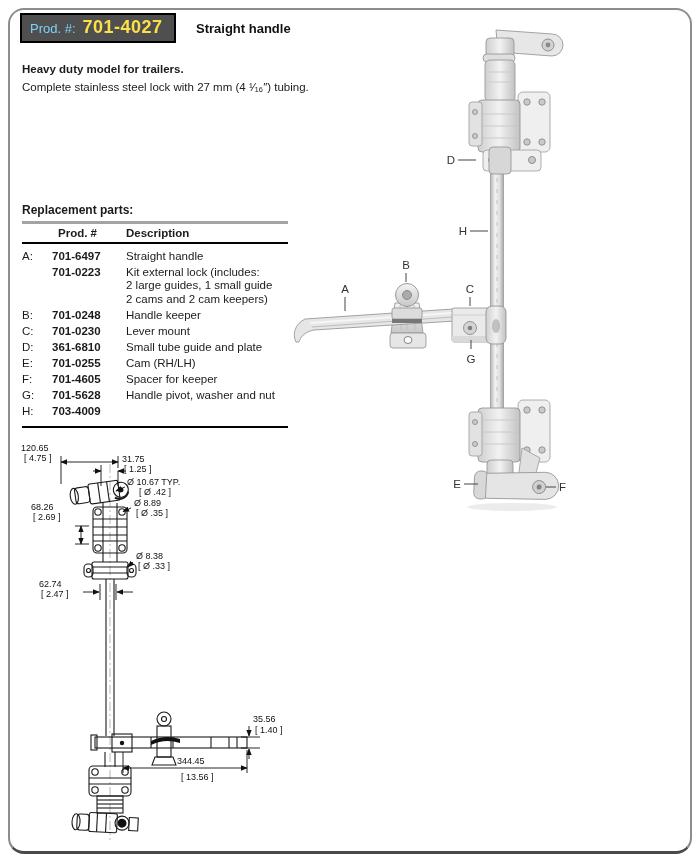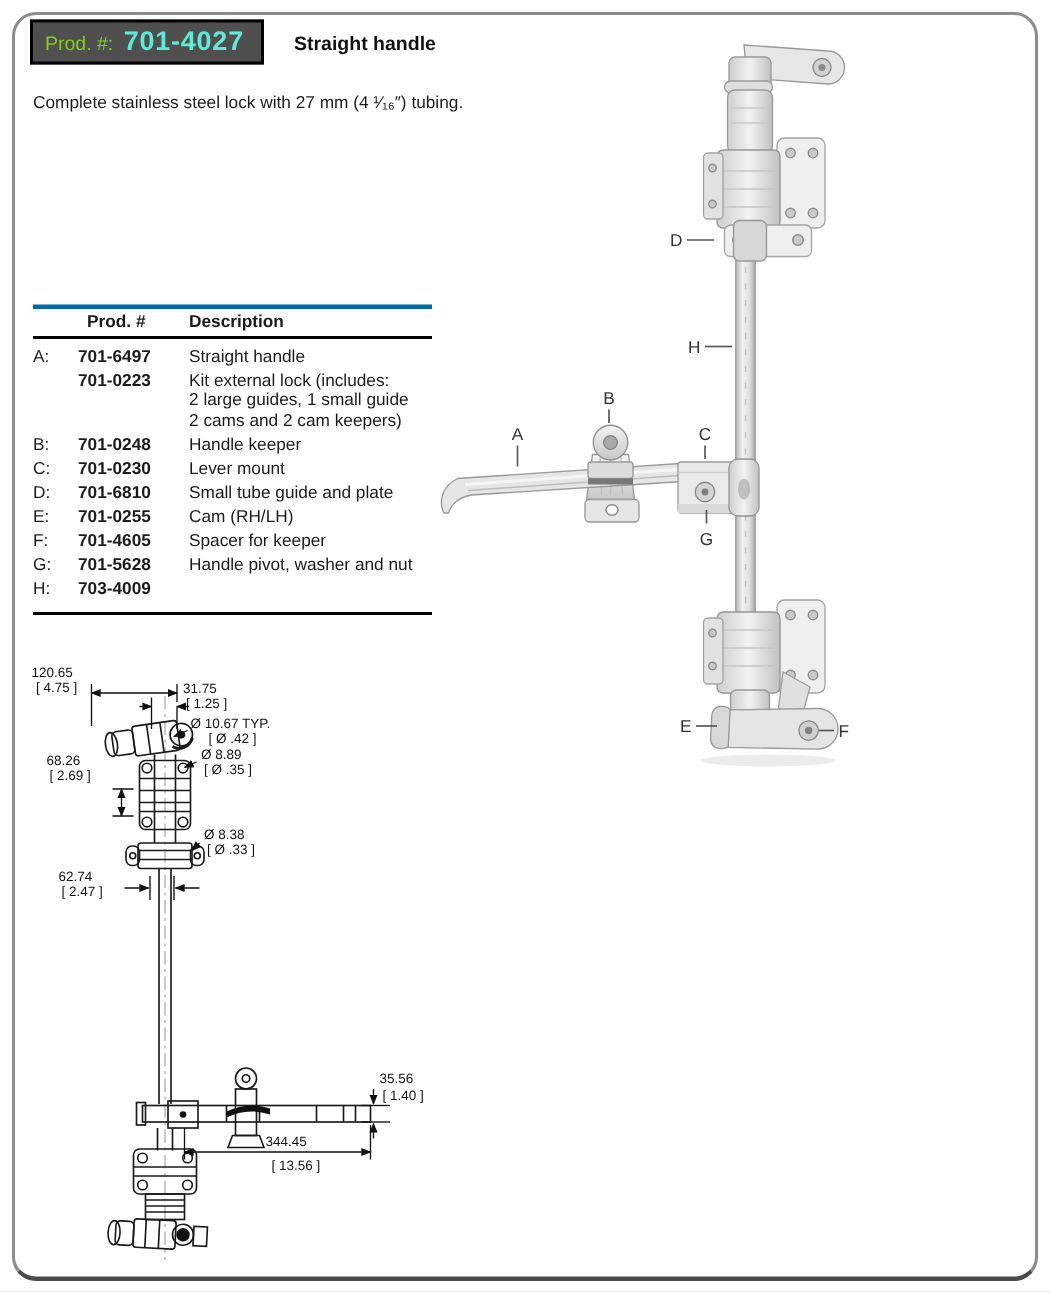--- a/index.html
+++ b/index.html
@@ -5,31 +5,31 @@
 <style>
   html,body{margin:0;padding:0;background:#ffffff;}
   .page{position:relative;width:700px;height:861px;background:#fff;
         font-family:"Liberation Sans", sans-serif;color:#1b1b1b;overflow:hidden;}
   .frame{position:absolute;left:8px;top:8px;right:8px;bottom:7px;
          border:2px solid #8d8d8d;border-bottom:3px solid #4a4a4a;border-radius:16px;
          pointer-events:none;}
   
   .prod-box{position:absolute;left:20px;top:13px;background:#4f4f4f;border:2px solid #000;
             padding:2px 11px 3px 8px;display:flex;align-items:baseline;gap:7px;}
-  .prod-label{color:#84cc16;font-size:13px;}
-  .prod-number{color:#5eead4;font-weight:bold;font-size:18px;letter-spacing:.5px;}
+  .prod-label{color:#7dd3fc;font-size:13px;}
+  .prod-number{color:#fde047;font-weight:bold;font-size:18px;letter-spacing:.5px;}
   .subtitle{position:absolute;left:196px;top:21px;font-size:13px;font-weight:bold;color:#111;}
   
   .description{position:absolute;left:22px;top:62px;width:302px;font-size:11.5px;line-height:14.5px;}
   .description p{margin:0 0 3px 0;}
   .description .lead{font-weight:bold;}
   
   .parts{position:absolute;left:22px;top:203px;width:266px;font-size:11.5px;}
   .pt-title{font-weight:bold;font-size:12px;margin-bottom:4px;}
-  .pt-head{display:flex;border-top:3px solid #0369a1;border-bottom:2.5px solid #000;
+  .pt-head{display:flex;border-top:3px solid #a3a3a3;border-bottom:2.5px solid #000;
            padding:3px 0;font-weight:bold;align-items:flex-end;}
   .pt-body{padding:3px 0 5px 0;border-bottom:2.5px solid #000;}
   .pt-row{display:flex;margin:2.5px 0;line-height:13.5px;}
   .c-letter{width:30px;}
   .c-prod{width:74px;font-weight:bold;}
   .pt-head .c-prod{padding-left:6px;width:68px;}
   .c-desc{flex:1;}
   
   svg text{font-family:"Liberation Sans", sans-serif;}
   .dimtxt{font-size:9px;fill:#111;}
@@ -43,24 +43,26 @@
 <div class="page">
   <div class="frame"></div>
 
   <div class="prod-box">
     <span class="prod-label">Prod. #:</span>
     <span class="prod-number">701-4027</span>
   </div>
   <div class="subtitle">Straight handle</div>
 
   <div class="description">
+    <p class="lead">Heavy duty model for trailers.</p>
     <p>Complete stainless steel lock with 27 mm (4 ¹⁄₁₆″) tubing.</p>
   </div>
 
   <div class="parts">
+    <div class="pt-title">Replacement parts:</div>
     <div class="pt-head">
       <div class="c-letter"></div>
       <div class="c-prod">Prod. #</div>
       <div class="c-desc">Description</div>
     </div>
     <div class="pt-body">
       <div class="pt-row">
         <div class="c-letter">A:</div>
         <div class="c-prod">701-6497</div>
         <div class="c-desc">Straight handle</div>
@@ -79,21 +81,21 @@
         <div class="c-prod">701-0248</div>
         <div class="c-desc">Handle keeper</div>
       </div>
       <div class="pt-row">
         <div class="c-letter">C:</div>
         <div class="c-prod">701-0230</div>
         <div class="c-desc">Lever mount</div>
       </div>
       <div class="pt-row">
         <div class="c-letter">D:</div>
-        <div class="c-prod">701-6810</div>
+        <div class="c-prod">361-6810</div>
         <div class="c-desc">Small tube guide and plate</div>
       </div>
       <div class="pt-row">
         <div class="c-letter">E:</div>
         <div class="c-prod">701-0255</div>
         <div class="c-desc">Cam (RH/LH)</div>
       </div>
       <div class="pt-row">
         <div class="c-letter">F:</div>
         <div class="c-prod">701-4605</div>

